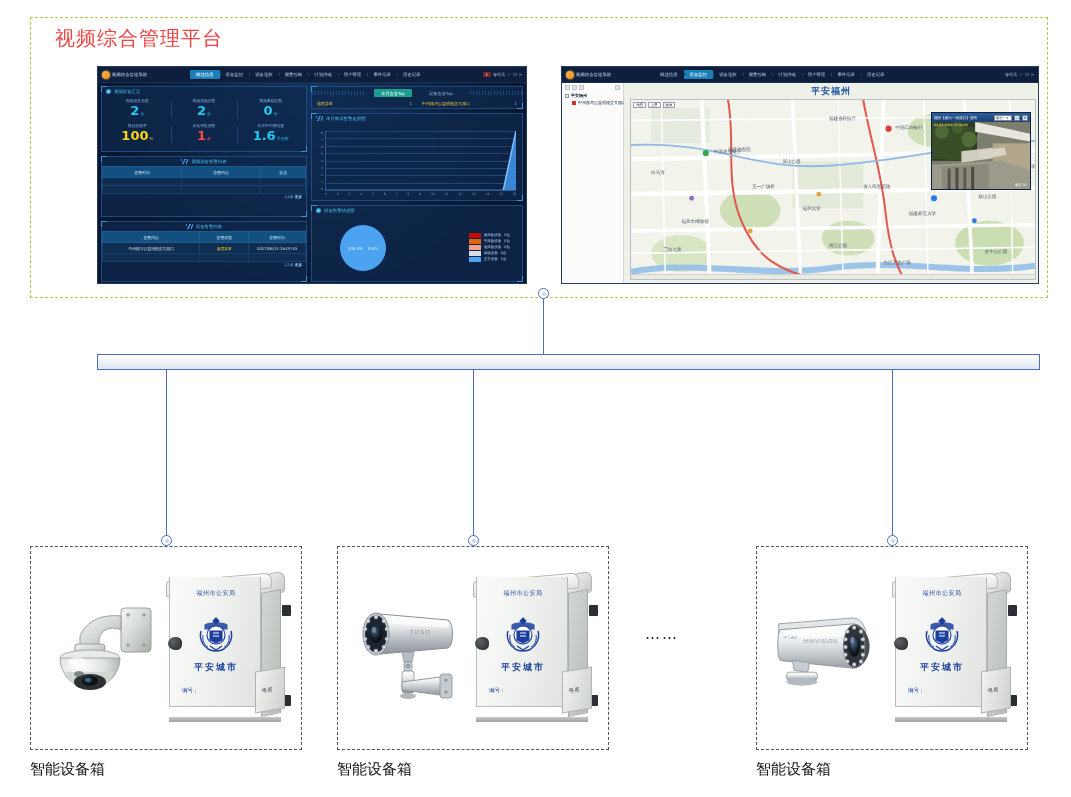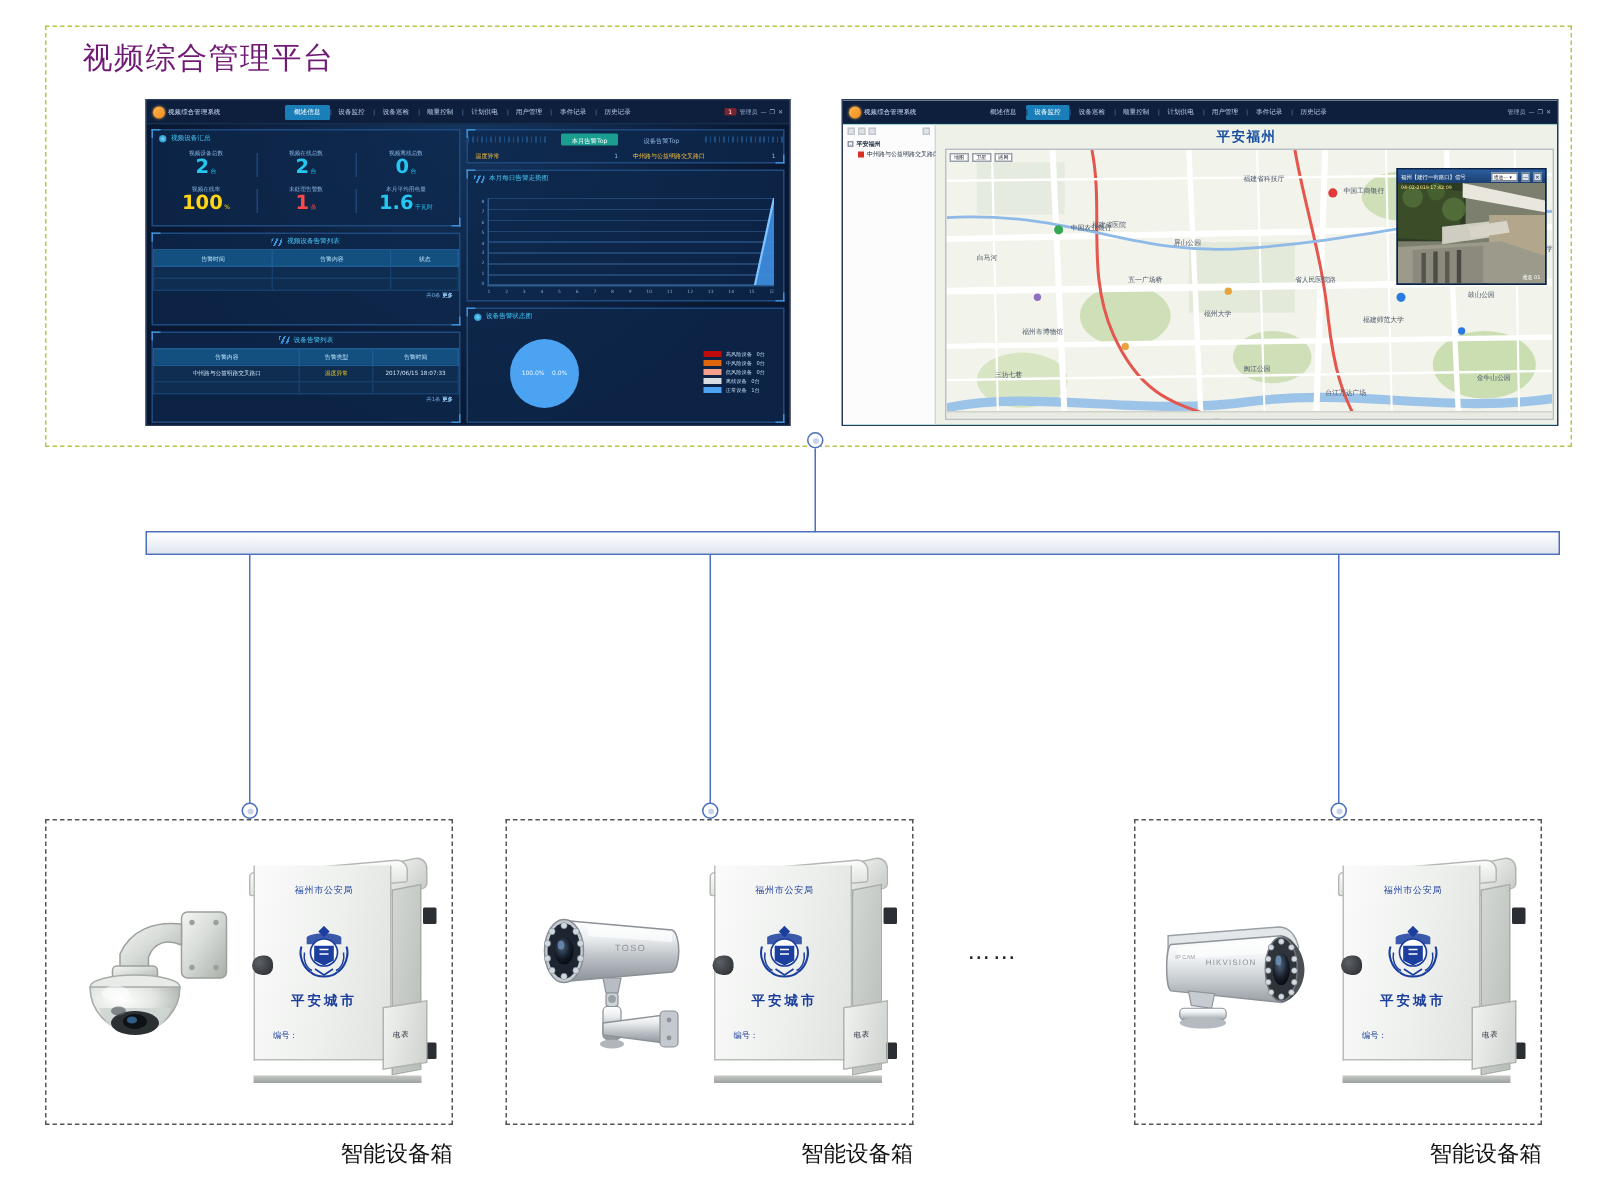--- a/index.html
+++ b/index.html
@@ -7,21 +7,21 @@
     font-family:"DejaVu Sans","Liberation Sans",sans-serif; overflow:hidden;}
 
   .stage{ position:relative; width:1071px; height:797px; background:#fff; }
 
   
   .platform-box{
     position:absolute; left:30px; top:17px; width:1018px; height:281px;
     border:1px dashed #b9c44a; background:#fff;
   }
   .platform-title{
-    position:absolute; left:55px; top:25px; font-size:20px; color:#701a75;
+    position:absolute; left:55px; top:25px; font-size:20px; color:#ef4444;
     letter-spacing:1px; white-space:nowrap;
   }
 
   
   .appwin{ position:absolute; background:#0b1b35; border:1px solid #2a3c5c;
     overflow:hidden; }
   .win-left{ left:97px; top:66px; width:430px; height:218px; }
   .win-right{ left:561px; top:66px; width:478px; height:218px; background:#f2f3f5;}
 
   .navbar{ height:16px; background:#0d1f3d; display:flex; align-items:center;
@@ -107,21 +107,21 @@
   .pie{ width:46px; height:46px; border-radius:50%; margin-left:22px;
     background:#4ba3f2; position:relative; flex:none;
     display:flex; align-items:center; justify-content:center; gap:5px;}
   .pie span{ font-size:4px; color:#eaf6ff; }
   .legend{ margin-left:auto; margin-right:6px; }
   .lg{ display:flex; align-items:center; gap:3px; margin-bottom:1.5px;}
   .lg i{ width:12px; height:4.5px; display:block; flex:none;}
   .lg span{ font-size:3.5px; color:#bcd7f0; white-space:nowrap;}
 
   
-  .map-body{ position:relative; height:202px; background:#5eead4; display:flex;}
+  .map-body{ position:relative; height:202px; background:#f0abfc; display:flex;}
   .tree{ width:62px; border-right:1px solid #d4d8de; background:#fcfcfd;
     padding:2px 3px; }
   .tree-tools{ display:flex; gap:2px; margin-bottom:2px; }
   .tree-tools i{ width:5px;height:5px;background:#dfe3e8;border:1px solid #c2c7ce;}
   .tnode{ font-size:4px; color:#123; display:flex; align-items:center; gap:2px;
     padding:1px 0; white-space:nowrap;}
   .tnode.child{ padding-left:7px; }
   .tick{ width:4px;height:4px;border:1px solid #8f98a6; font-size:3px;
     line-height:3px; text-align:center; color:#445; background:#fff; flex:none;}
   .tdot{ width:4px; height:4px; background:#d93025; flex:none; }
@@ -159,21 +159,21 @@
   .jnode{ position:absolute; width:11px; height:11px; border-radius:50%;
     border:1.6px solid #4a6fbb; background:#fff; }
   .jnode::after{ content:""; position:absolute; left:2.5px; top:2.5px;
     width:4px; height:4px; border-radius:50%; background:#c9d3ea;}
 
   
   .group{ position:absolute; border:1px dashed #555; background:#fff; }
   .g1{ left:30px; top:546px; width:272px; height:204px;}
   .g2{ left:337px; top:546px; width:272px; height:204px;}
   .g3{ left:756px; top:546px; width:272px; height:204px;}
-  .glabel{ position:absolute; width:272px; text-align:right; top:760px;
+  .glabel{ position:absolute; width:272px; text-align:left; top:760px;
     font-size:15px; color:#111; }
   .ellipsis{ position:absolute; left:645px; top:625px; font-size:15px;
     color:#222; letter-spacing:2px; }
 
   .grow{ position:absolute; inset:0; display:flex; align-items:center;
     justify-content:center; gap:6px; }
 
   
   .cab{ position:relative; width:118px; height:150px; }
   .cab-body{ position:absolute; left:0; top:4px; width:92px; height:130px;

